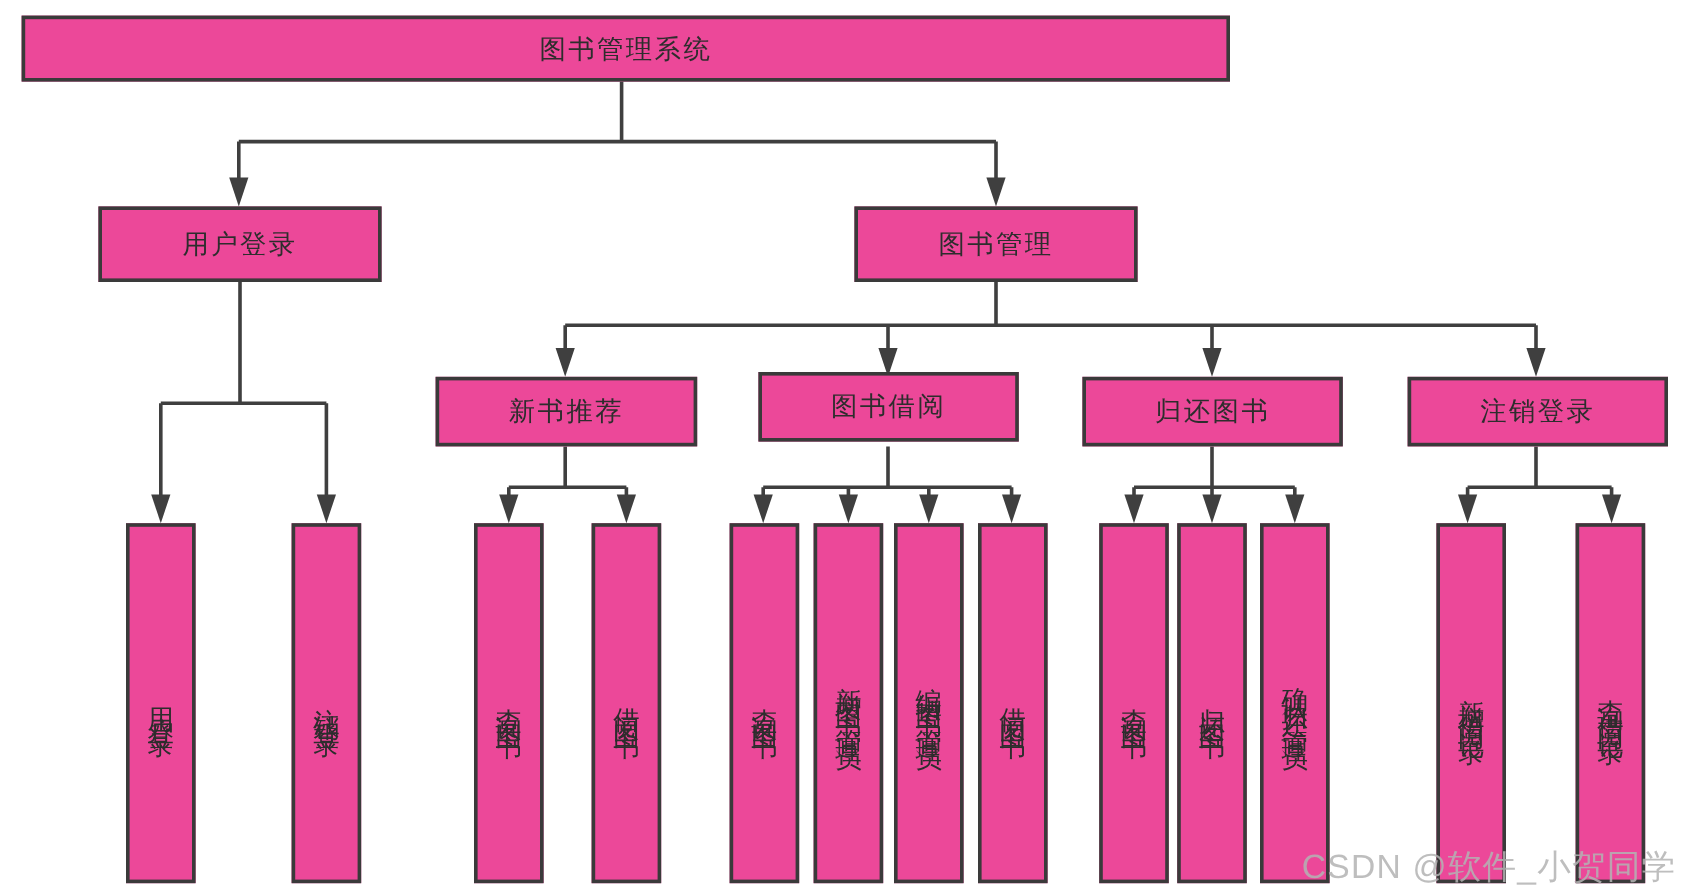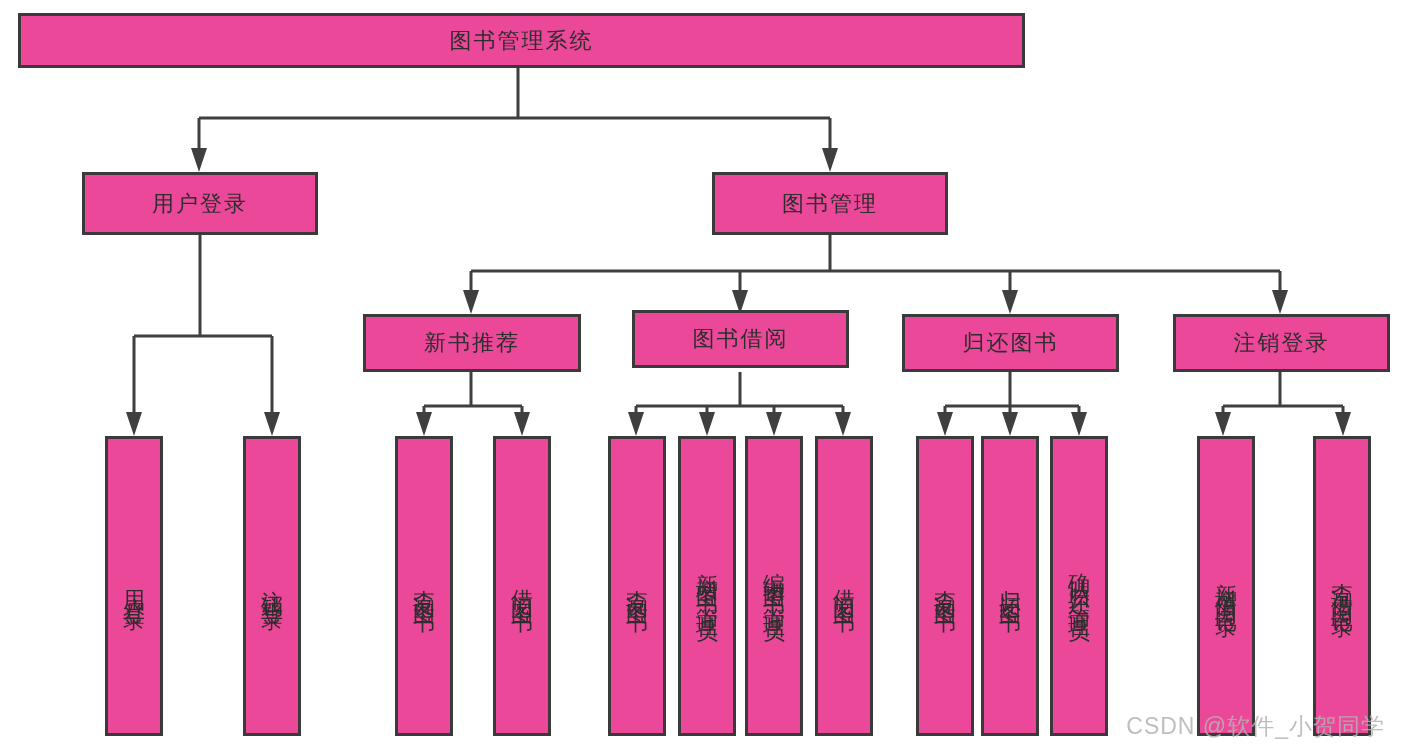--- a/index.html
+++ b/index.html
@@ -38,22 +38,22 @@
     text-orientation:mixed;
     letter-spacing:7px;
     font-size:22px;
     top:436px;
     width:58px;height:300px;
     line-height:1;
     padding:6px 0;
   }
   .watermark{
     position:absolute;
-    right:20px;bottom:5px;
-    font-size:23px;
+    right:8px;bottom:5px;
+    font-size:28px;
     color:var(--wm);
     opacity:.85;
     z-index:5;
     letter-spacing:1px;
   }
 </style>
 </head>
 <body>
 
 <div class="canvas">

